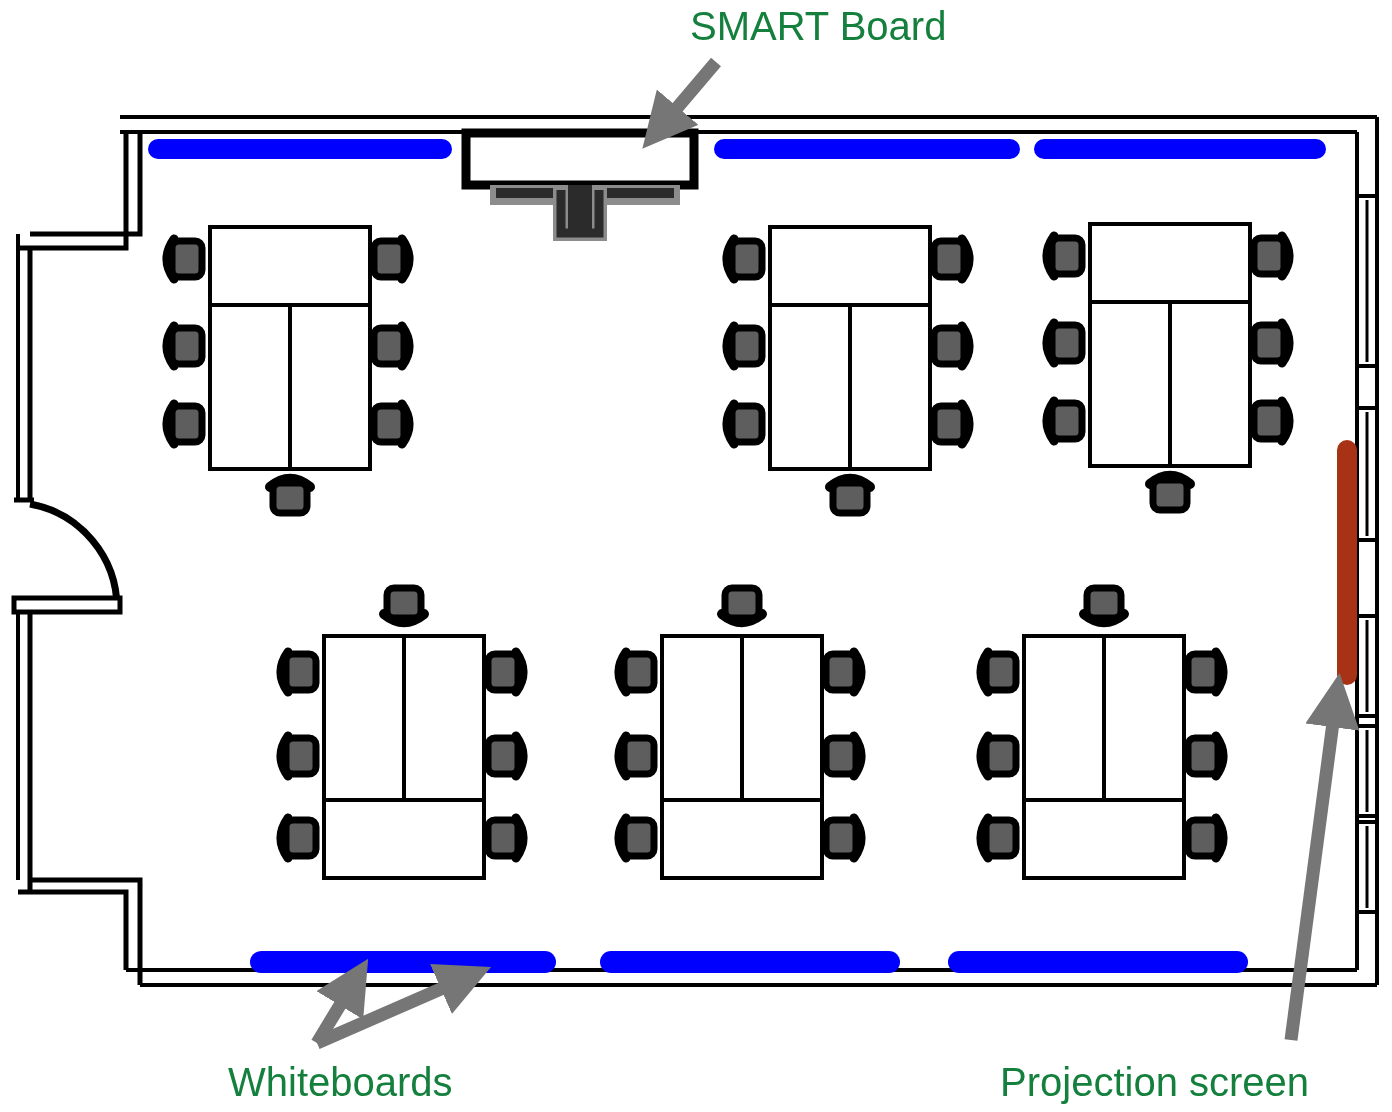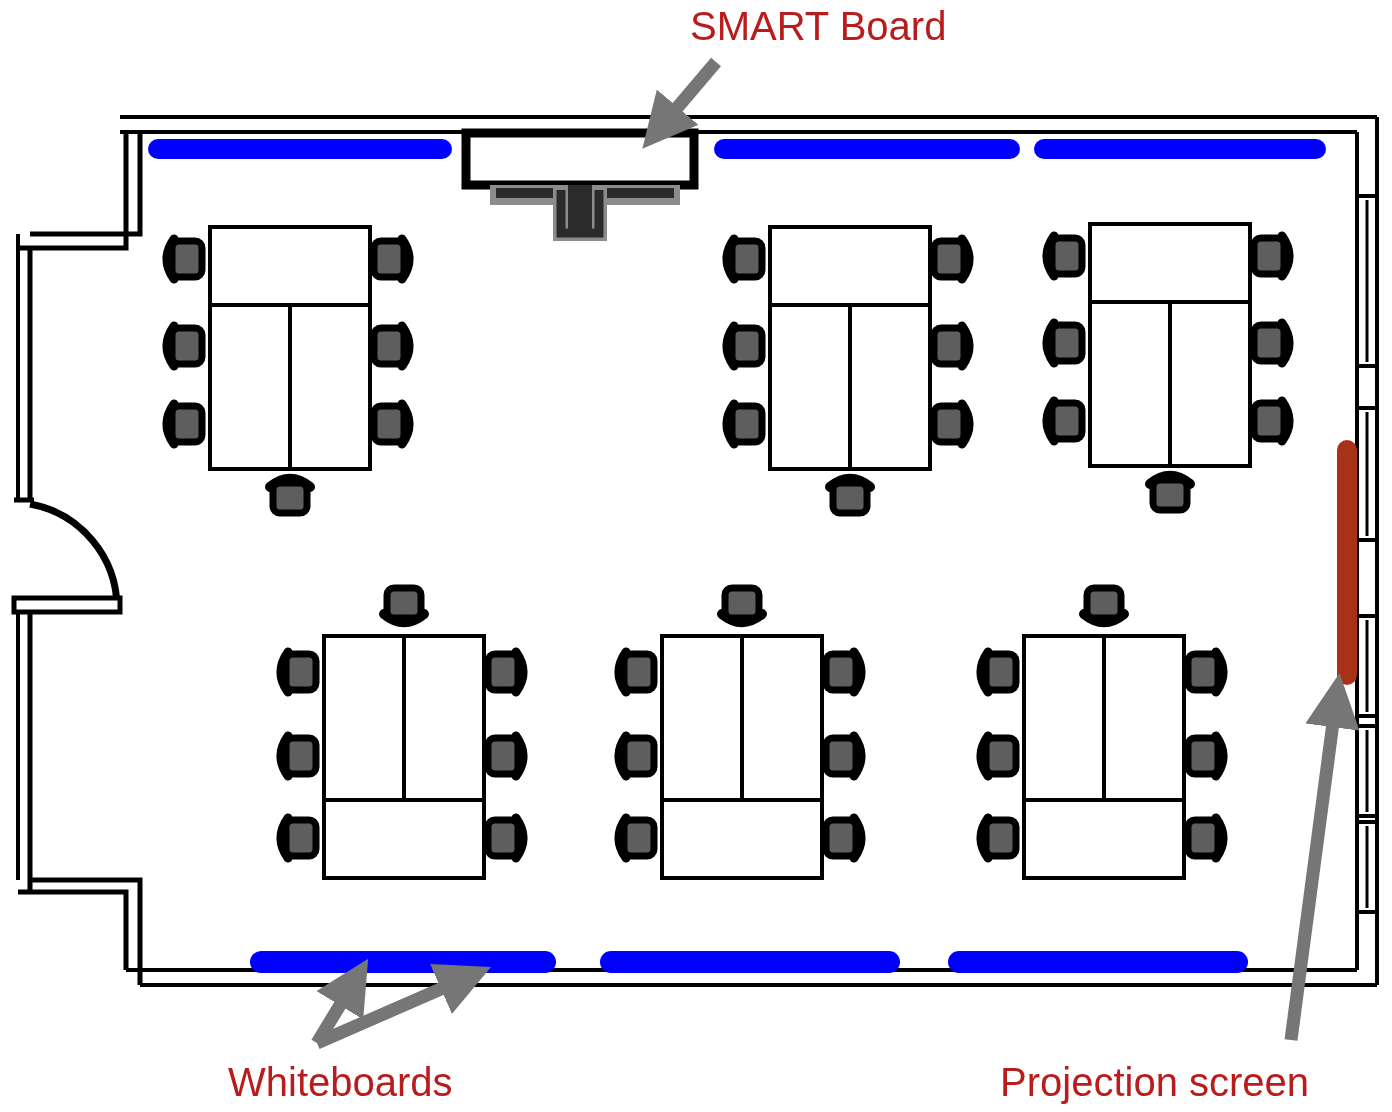--- a/index.html
+++ b/index.html
@@ -21,21 +21,21 @@
   }
   #plan {
     position: absolute;
     left: 0;
     top: 0;
     width: 1392px;
     height: 1112px;
   }
   .lbl {
     position: absolute;
-    color: #b91c1c;
+    color: #15803d;
     font-family: "Liberation Sans", sans-serif;
     font-size: 40px;
     line-height: 1;
     white-space: nowrap;
   }
   #lbl-smart  { left: 690px; top: 6px; }
   #lbl-white  { left: 228px; top: 1062px; text-align: center; }
   #lbl-proj   { left: 1000px; top: 1062px; }
 </style>
 </head>

